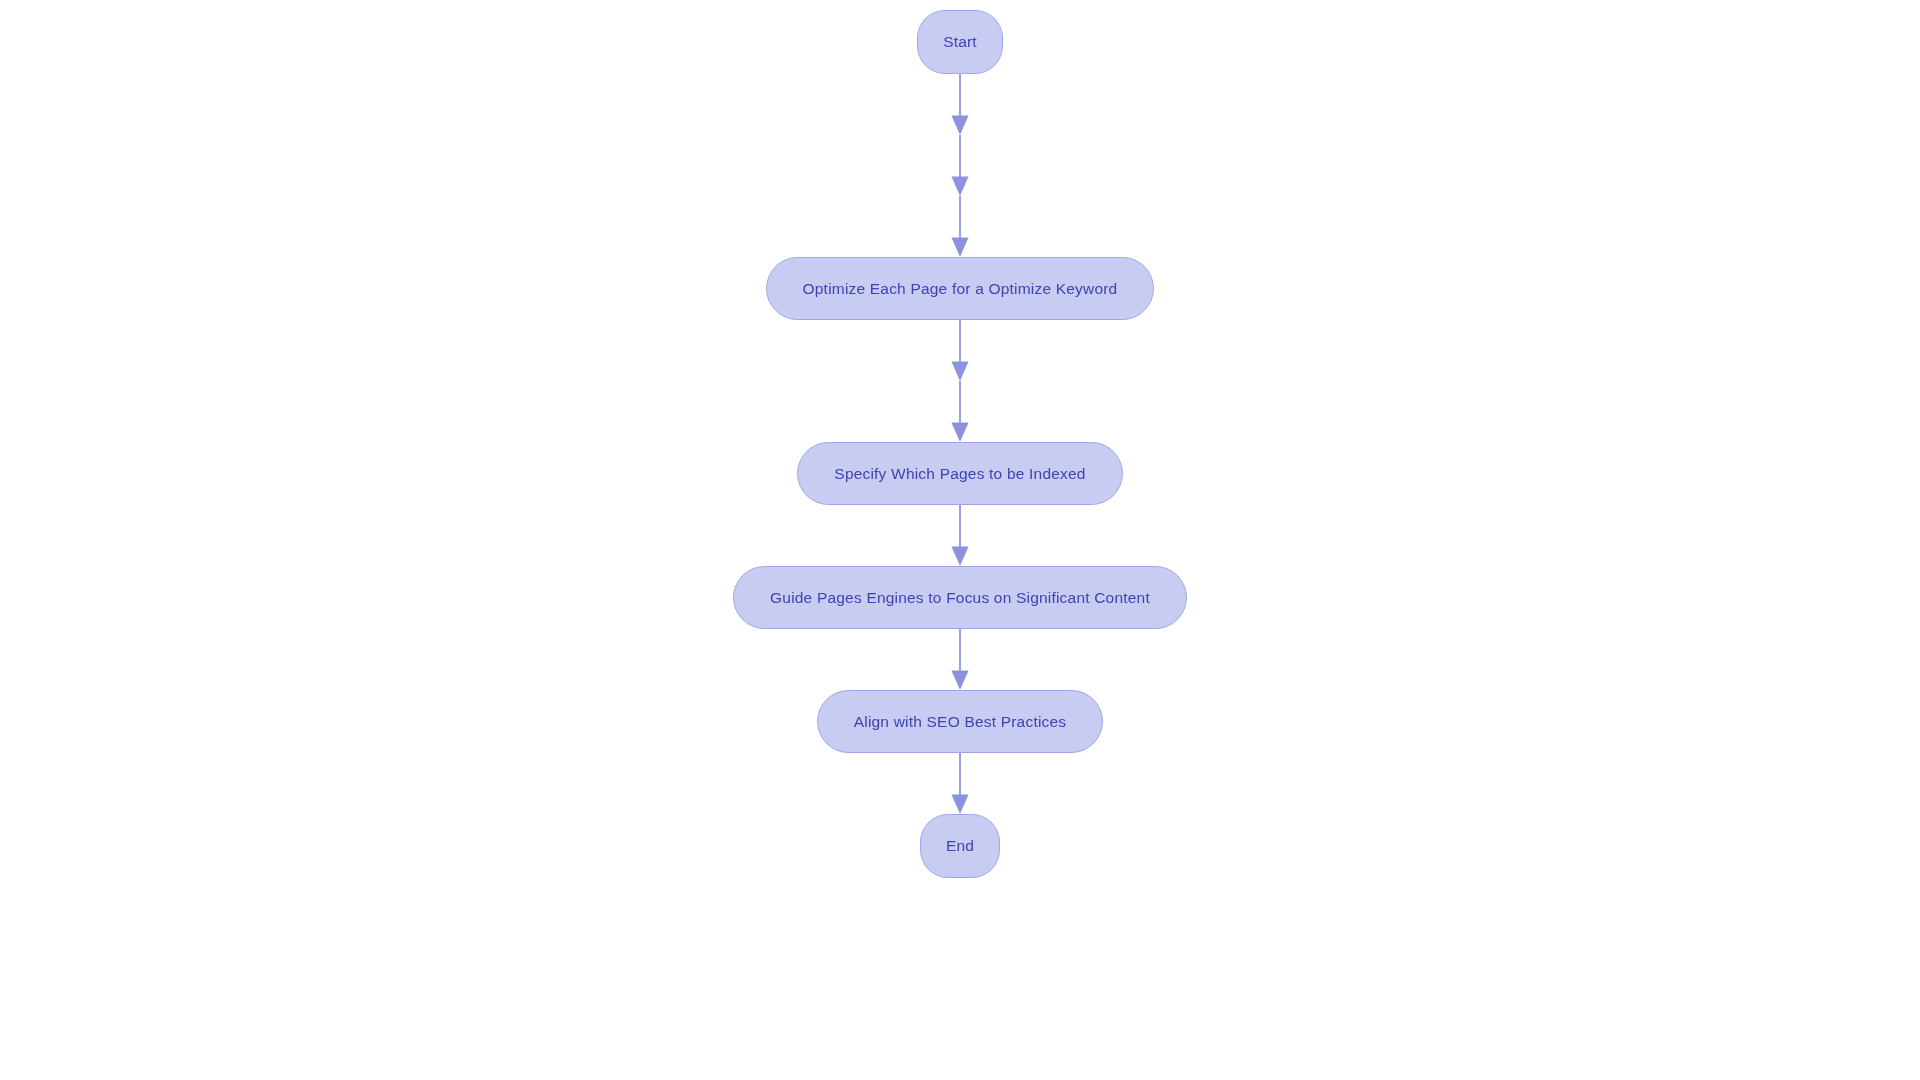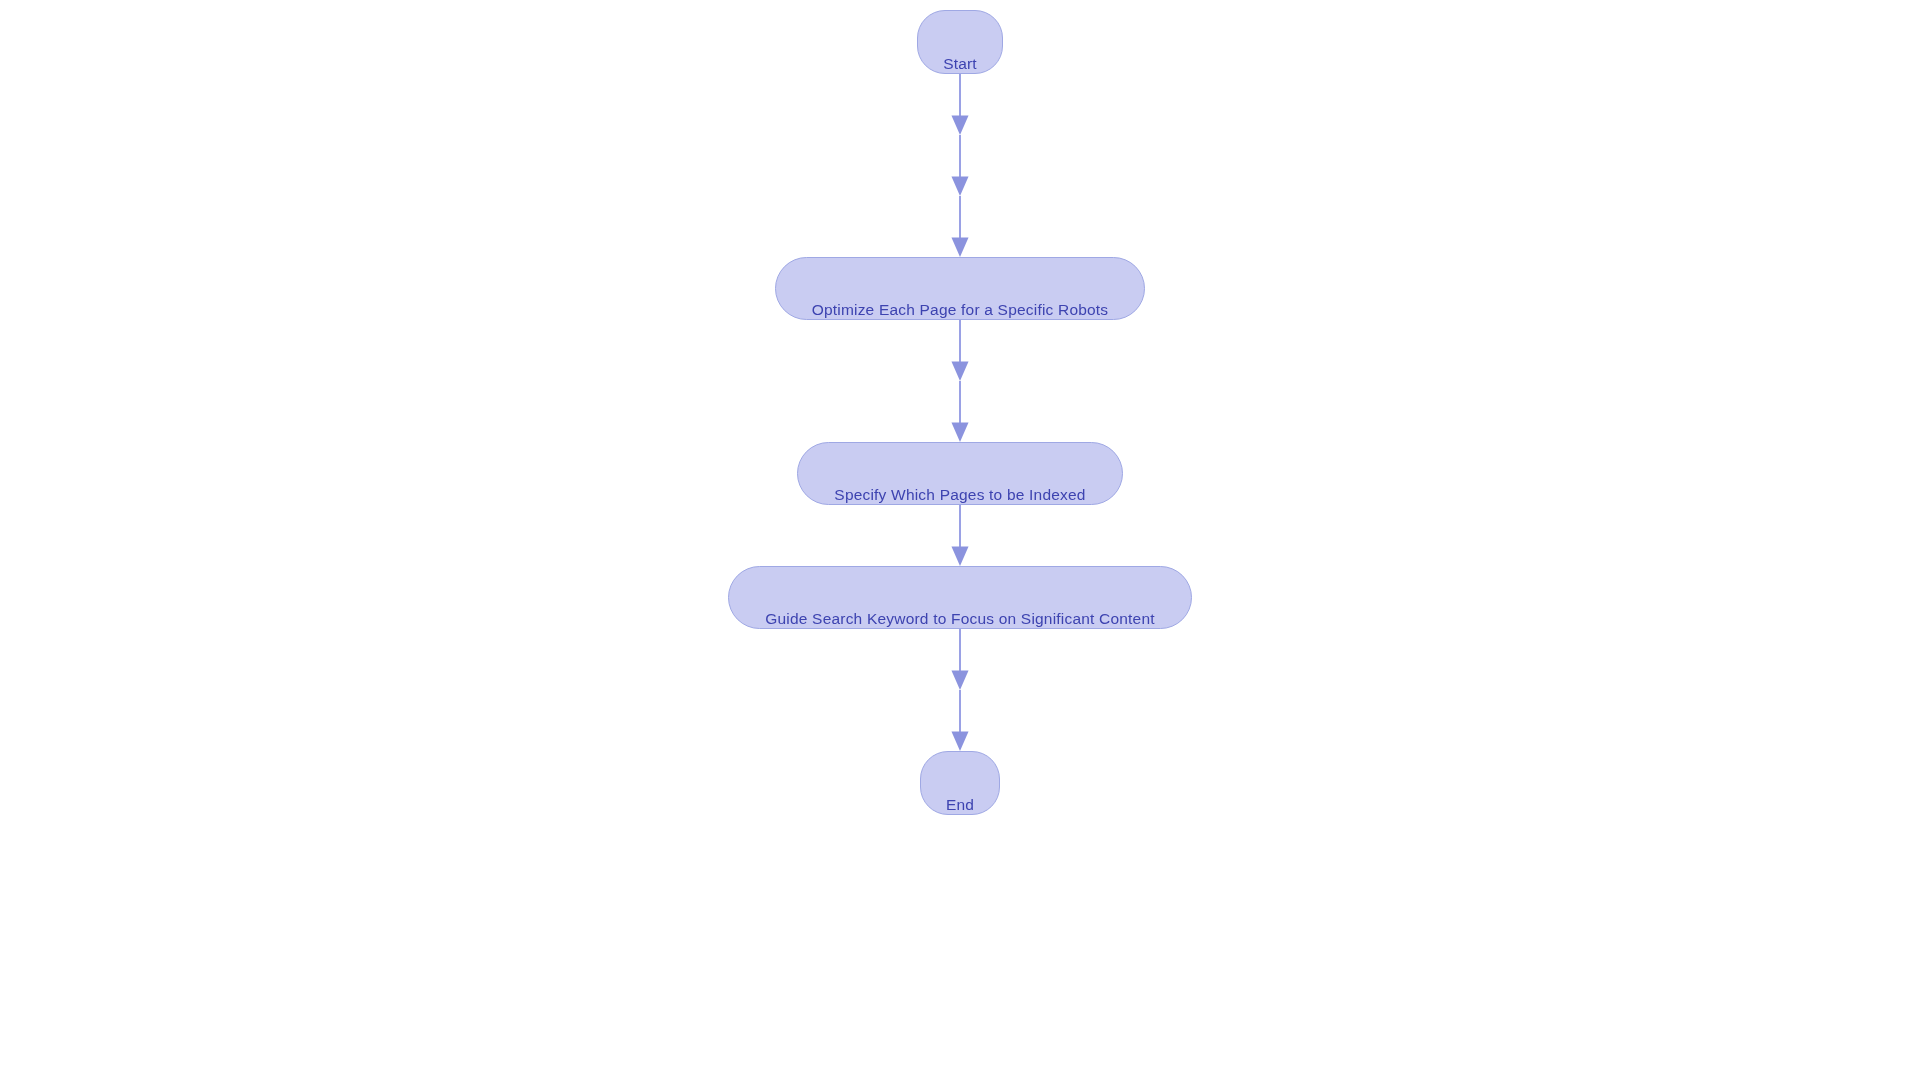--- a/index.html
+++ b/index.html
@@ -28,21 +28,21 @@
     top:10px;
     left:0;
     right:0;
     display:flex;
     flex-direction:column;
     align-items:center;
   }
   .node{
     box-sizing:border-box;
     display:flex;
-    align-items:flex-end;
+    align-items:center;
     justify-content:center;
     height:63px;
     padding:0 36px;
     background:var(--node-fill);
     border:1.4px solid var(--node-border);
     border-radius:32px;
     color:var(--node-text);
     font-size:15.5px;
     letter-spacing:0.2px;
     white-space:nowrap;
@@ -90,21 +90,21 @@
     <polygon points="1.5,41.5 18.5,41.5 10,61"></polygon>
   </svg>
 
 
   <svg class="connector" viewBox="0 0 20 61" aria-hidden="true">
     <line x1="10" y1="0" x2="10" y2="43"></line>
     <polygon points="1.5,41.5 18.5,41.5 10,61"></polygon>
   </svg>
 
   <div class="node process">
-    <span class="node-label">Optimize Each Page for a Specific Robots</span>
+    <span class="node-label">Optimize Each Page for a Optimize Keyword</span>
   </div>
 
   <svg class="connector" viewBox="0 0 20 61" aria-hidden="true">
     <line x1="10" y1="0" x2="10" y2="43"></line>
     <polygon points="1.5,41.5 18.5,41.5 10,61"></polygon>
   </svg>
 
 
   <svg class="connector" viewBox="0 0 20 61" aria-hidden="true">
     <line x1="10" y1="0" x2="10" y2="43"></line>
@@ -114,28 +114,31 @@
   <div class="node process">
     <span class="node-label">Specify Which Pages to be Indexed</span>
   </div>
 
   <svg class="connector" viewBox="0 0 20 61" aria-hidden="true">
     <line x1="10" y1="0" x2="10" y2="43"></line>
     <polygon points="1.5,41.5 18.5,41.5 10,61"></polygon>
   </svg>
 
   <div class="node process">
-    <span class="node-label">Guide Search Keyword to Focus on Significant Content</span>
+    <span class="node-label">Guide Pages Engines to Focus on Significant Content</span>
   </div>
 
   <svg class="connector" viewBox="0 0 20 61" aria-hidden="true">
     <line x1="10" y1="0" x2="10" y2="43"></line>
     <polygon points="1.5,41.5 18.5,41.5 10,61"></polygon>
   </svg>
 
+  <div class="node process">
+    <span class="node-label">Align with SEO Best Practices</span>
+  </div>
 
   <svg class="connector" viewBox="0 0 20 61" aria-hidden="true">
     <line x1="10" y1="0" x2="10" y2="43"></line>
     <polygon points="1.5,41.5 18.5,41.5 10,61"></polygon>
   </svg>
 
   <div class="node terminal">
     <span class="node-label">End</span>
   </div>
 </div>

